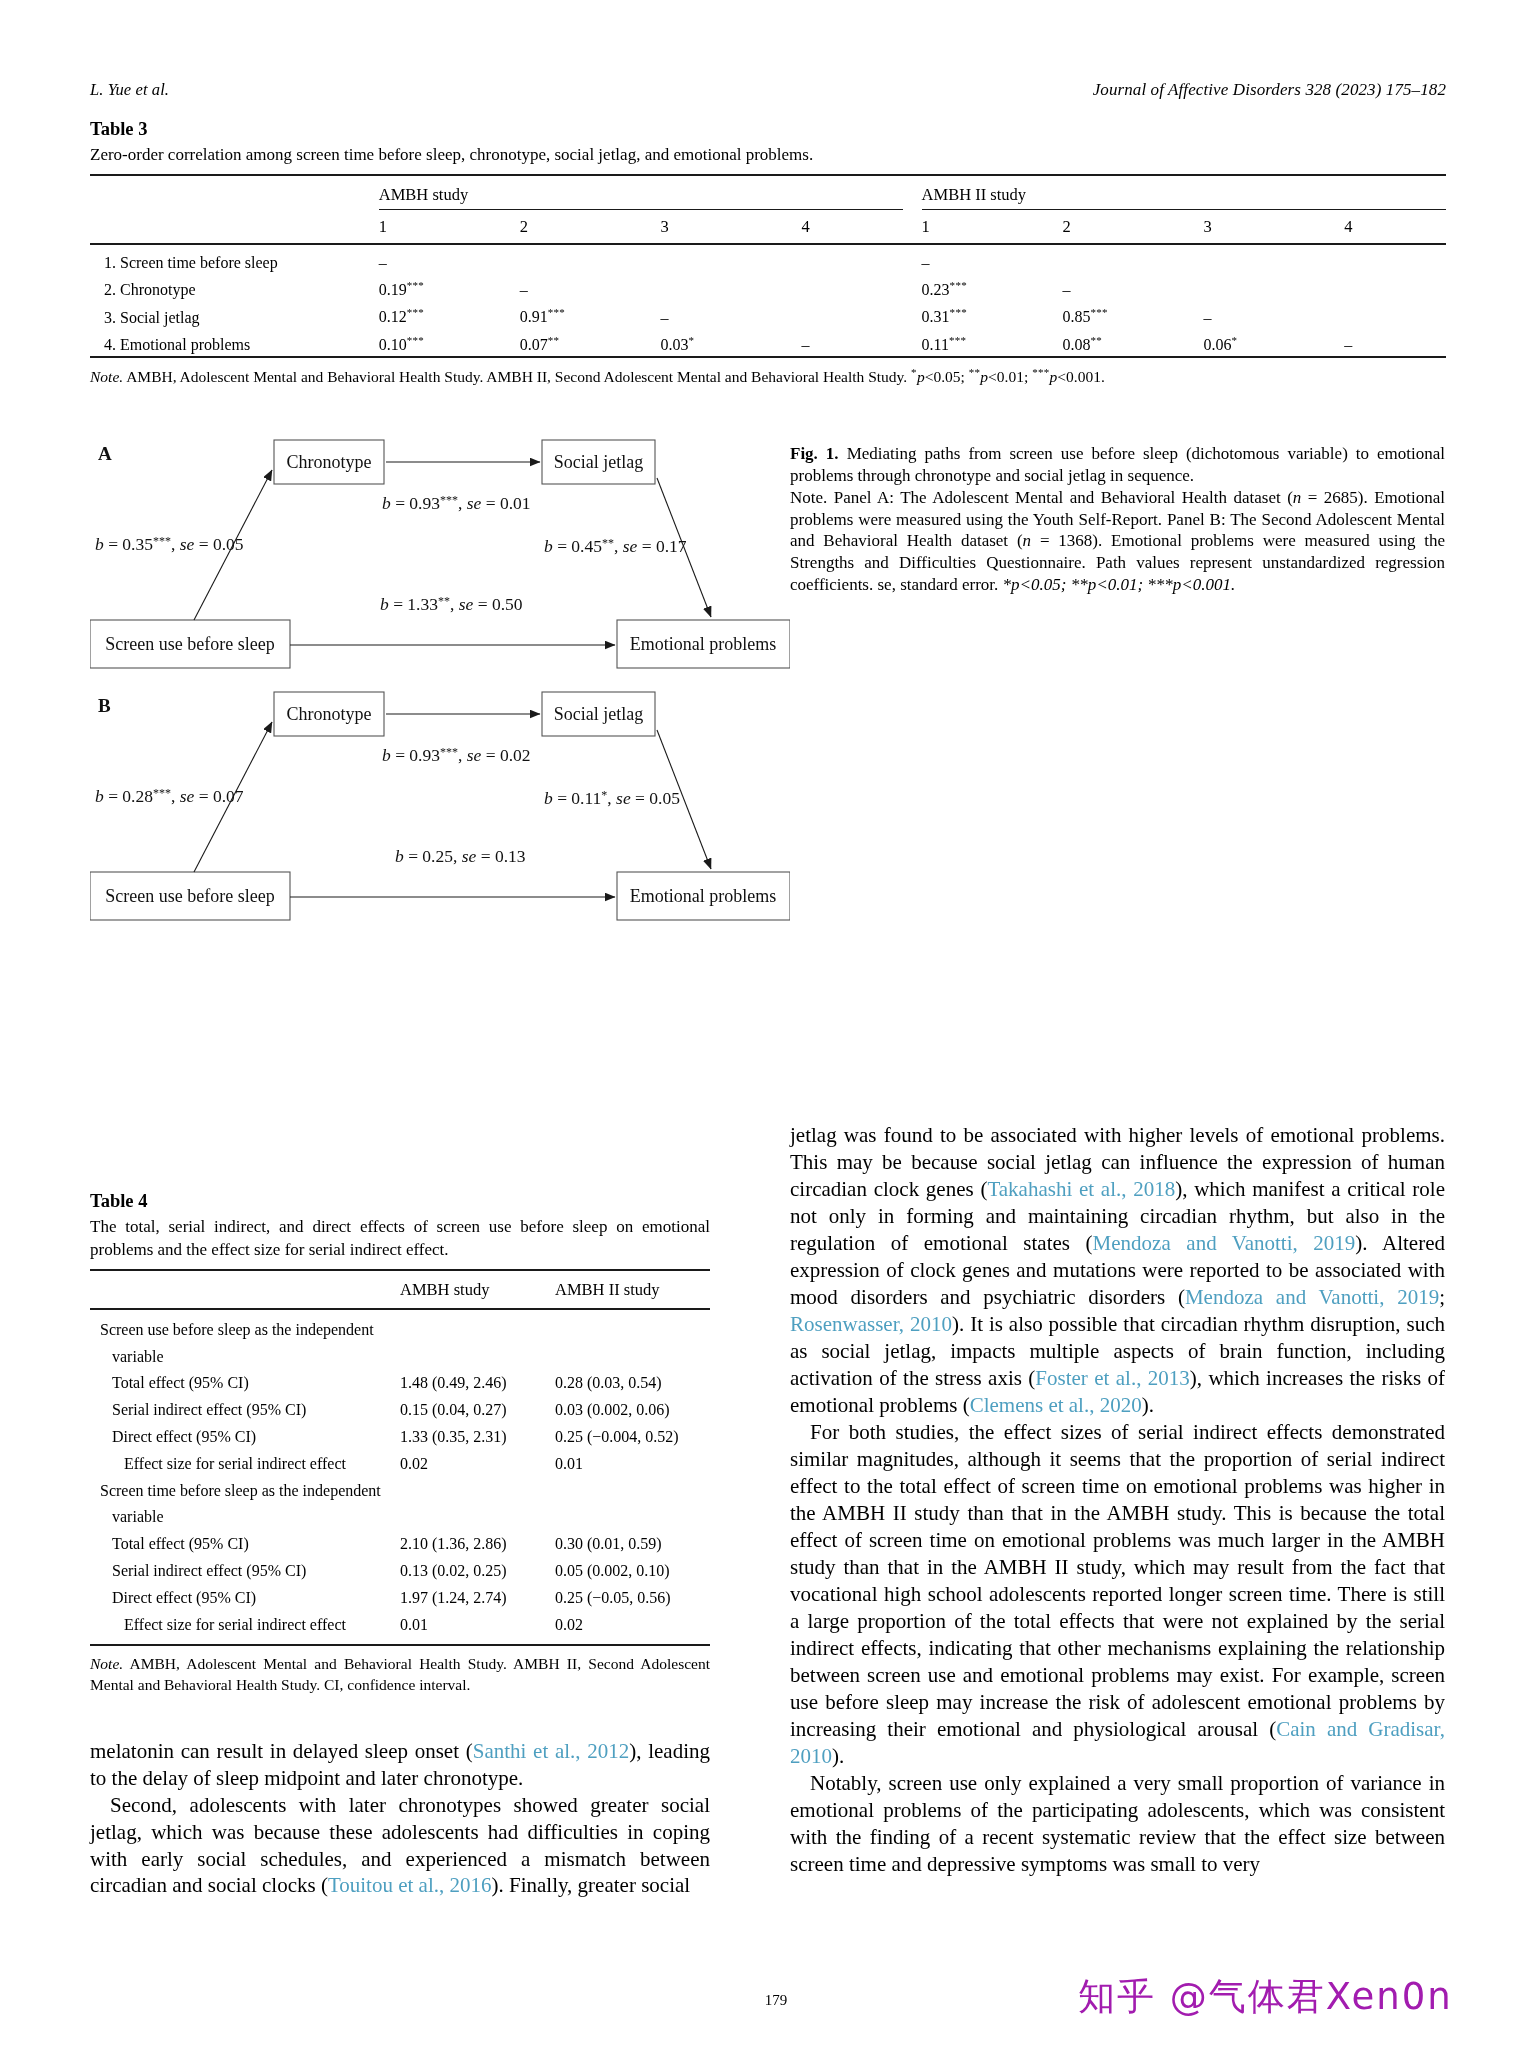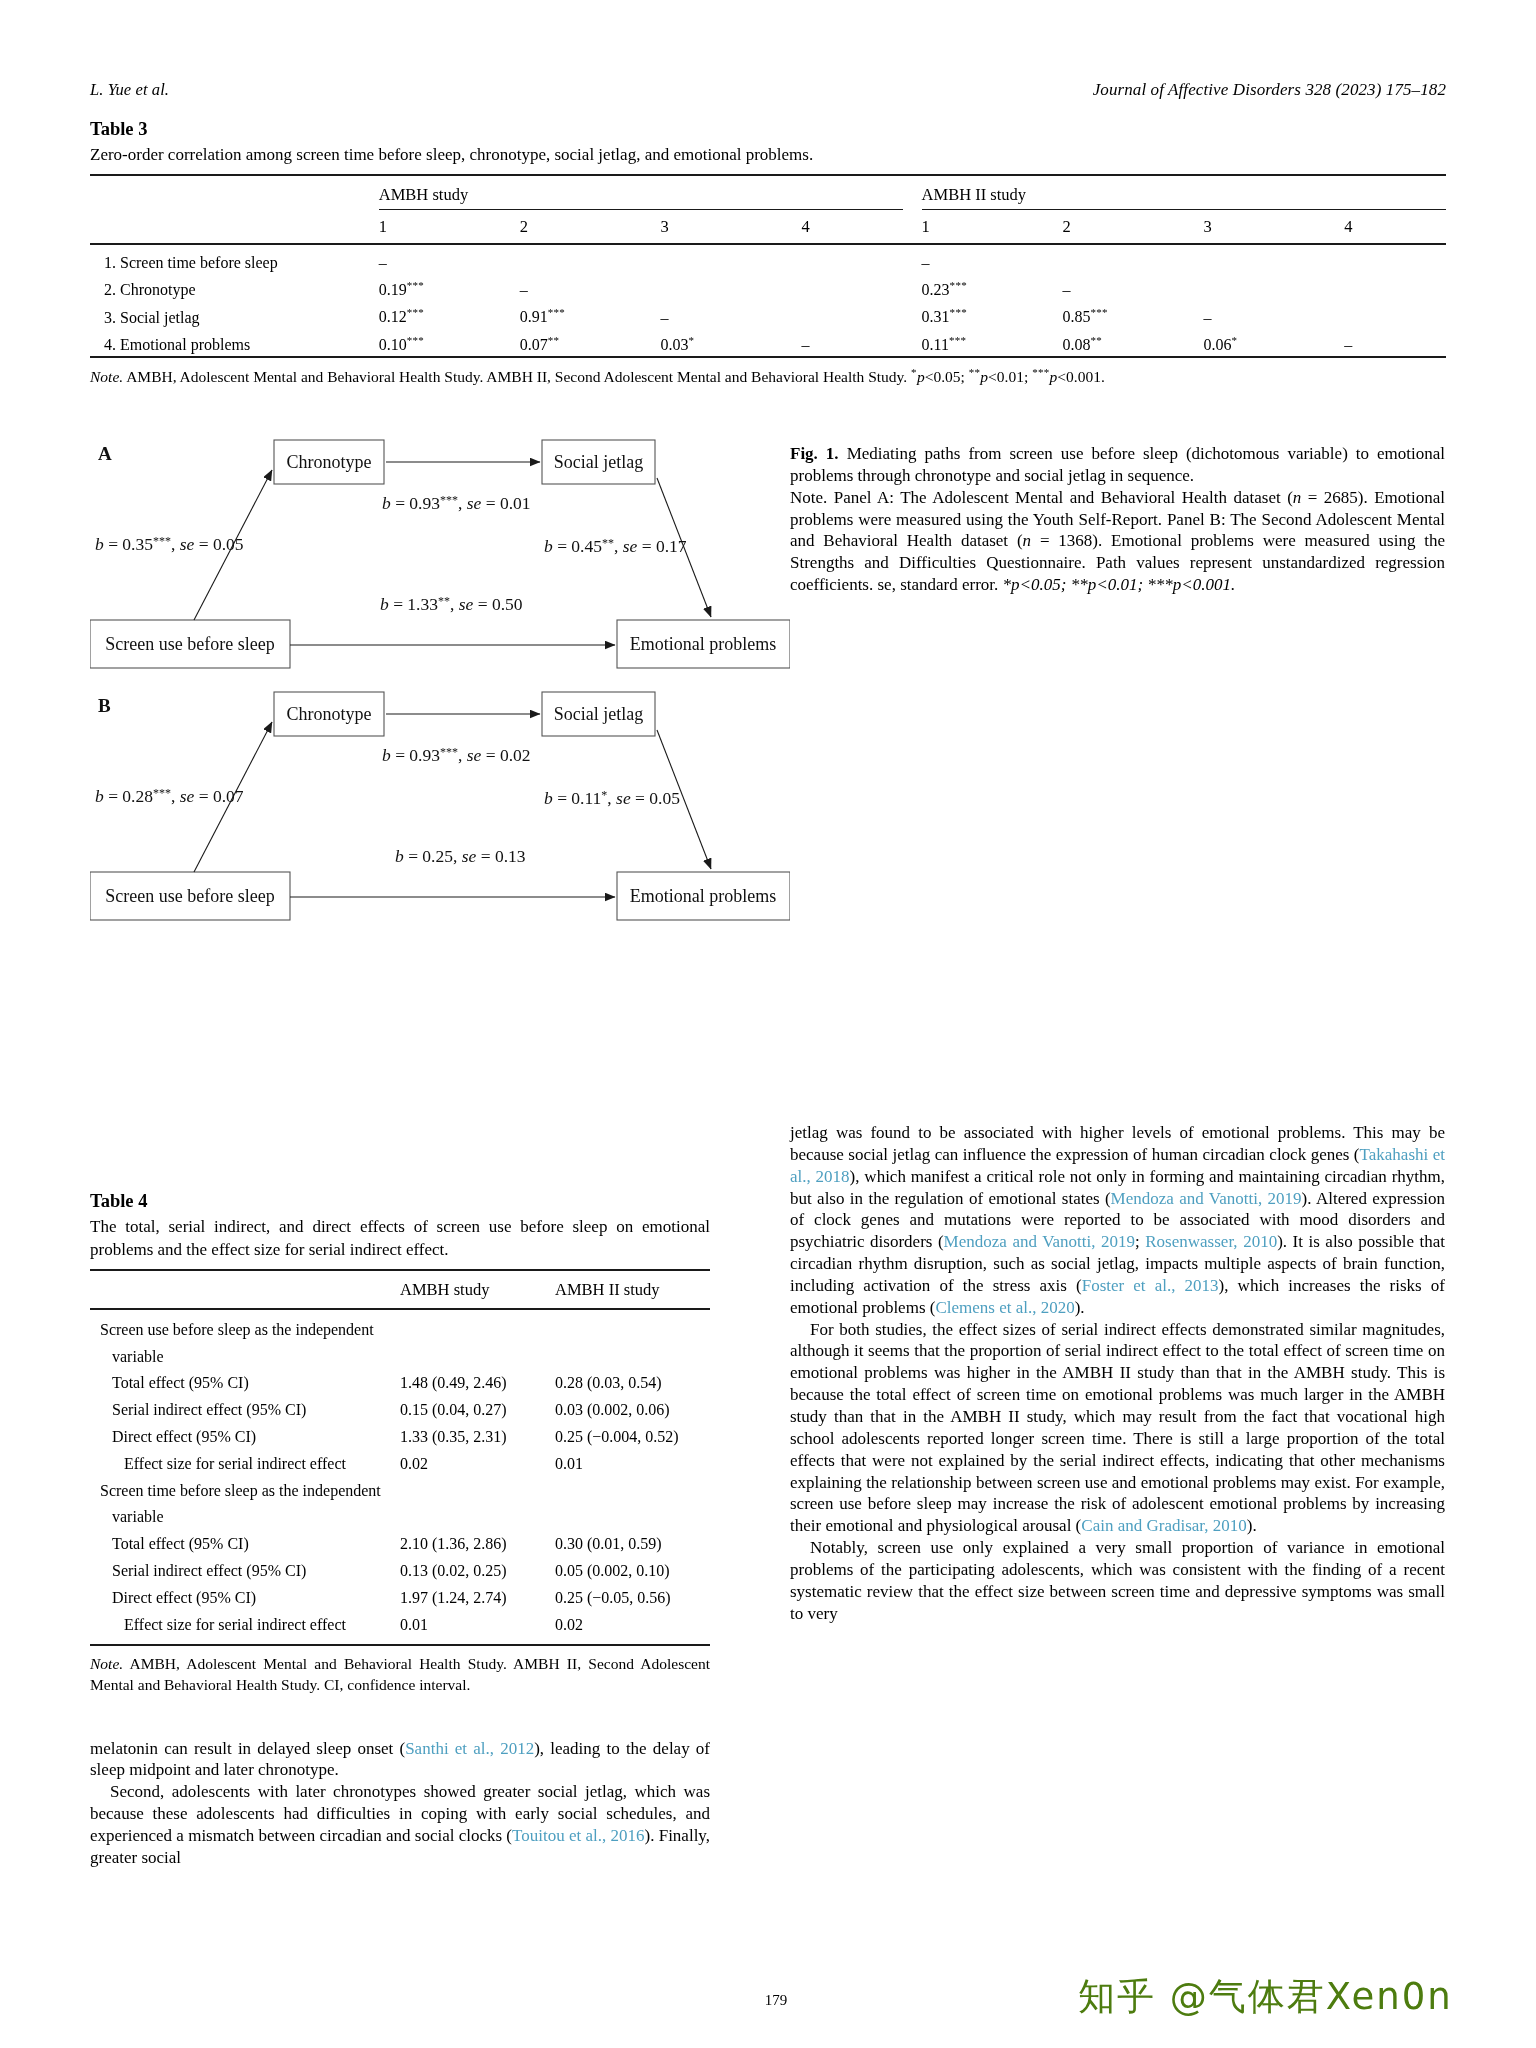--- a/index.html
+++ b/index.html
@@ -131,21 +131,21 @@
     top: 1189px;
     width: 620px;
   }
   .colR {
     position: absolute;
     left: 790px;
     top: 1122px;
     width: 655px;
   }
   .bodytext {
-    font-size: 17px;
+    font-size: 21px;
     line-height: 1.285;
     text-align: justify;
     text-justify: inter-word;
     margin: 0;
     font-family: Liberation Serif, serif;
   }
   .bodytext + .bodytext { text-indent: 20px; }
   .cite { color: #4e9fc0; }
 
   
@@ -194,21 +194,21 @@
     text-align: center;
     font-size: 15px;
     margin-left: 8px;
   }
   .watermark {
     position: absolute;
     left: 1078px;
     top: 1972px;
     font-family: "DejaVu Sans", sans-serif;
     font-size: 37px;
-    color: #4d7c0f;
+    color: #a21caf;
     letter-spacing: 2px;
     white-space: nowrap;
     user-select: none;
   }
 </style>
 </head>
 <body>
 
 <div class="page">
 

